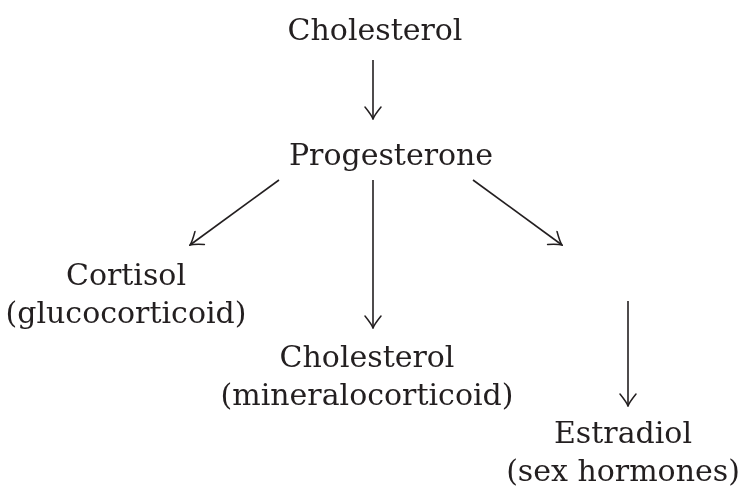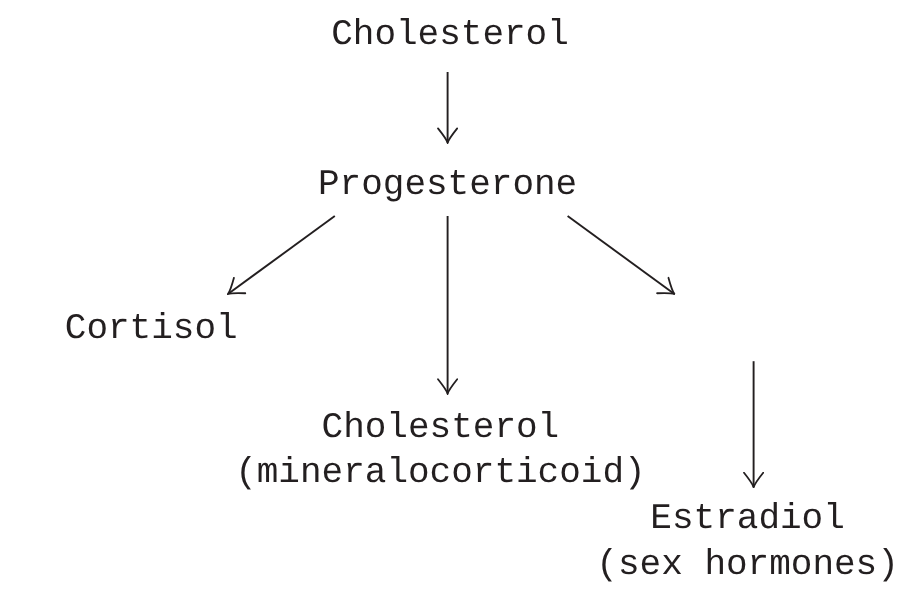--- a/index.html
+++ b/index.html
@@ -30,21 +30,20 @@
     position: absolute;
     transform: translateX(-50%);
     text-align: center;
     white-space: nowrap;
     font-size: 30px;
     line-height: 38px;
     color: #231f20;
   }
   .node .label, .node .sublabel {
     display: block;
-    font-family: Liberation Mono, monospace;
   }
 </style>
 </head>
 <body>
 
 <div class="stage">
 
   <svg class="arrows" width="748" height="504" viewBox="0 0 748 504" aria-hidden="true">
     <defs>
       <marker id="vhead" viewBox="0 0 14 18" refX="13" refY="9" markerWidth="14" markerHeight="18" orient="auto" markerUnits="userSpaceOnUse">
@@ -55,26 +54,27 @@
     <line x1="279" y1="180" x2="190" y2="245" marker-end="url(#vhead)"></line>
     <line x1="373" y1="180" x2="373" y2="328" marker-end="url(#vhead)"></line>
     <line x1="473" y1="180" x2="562" y2="245" marker-end="url(#vhead)"></line>
     <line x1="628" y1="301" x2="628" y2="406" marker-end="url(#vhead)"></line>
   </svg>
 
   <div class="node" style="left:375px; top:11px">
     <span class="label">Cholesterol</span>
   </div>
 
-  <div class="node" style="left:373px; top:136px">
+  <div class="node" style="left:391px; top:136px">
     <span class="label">Progesterone</span>
   </div>
 
   <div class="node" style="left:126px; top:256px">
     <span class="label">Cortisol</span>
+    <span class="sublabel">(glucocorticoid)</span>
   </div>
 
   <div class="node" style="left:367px; top:338px">
     <span class="label">Cholesterol</span>
     <span class="sublabel">(mineralocorticoid)</span>
   </div>
 
 
   <div class="node" style="left:623px; top:414px">
     <span class="label">Estradiol</span>

